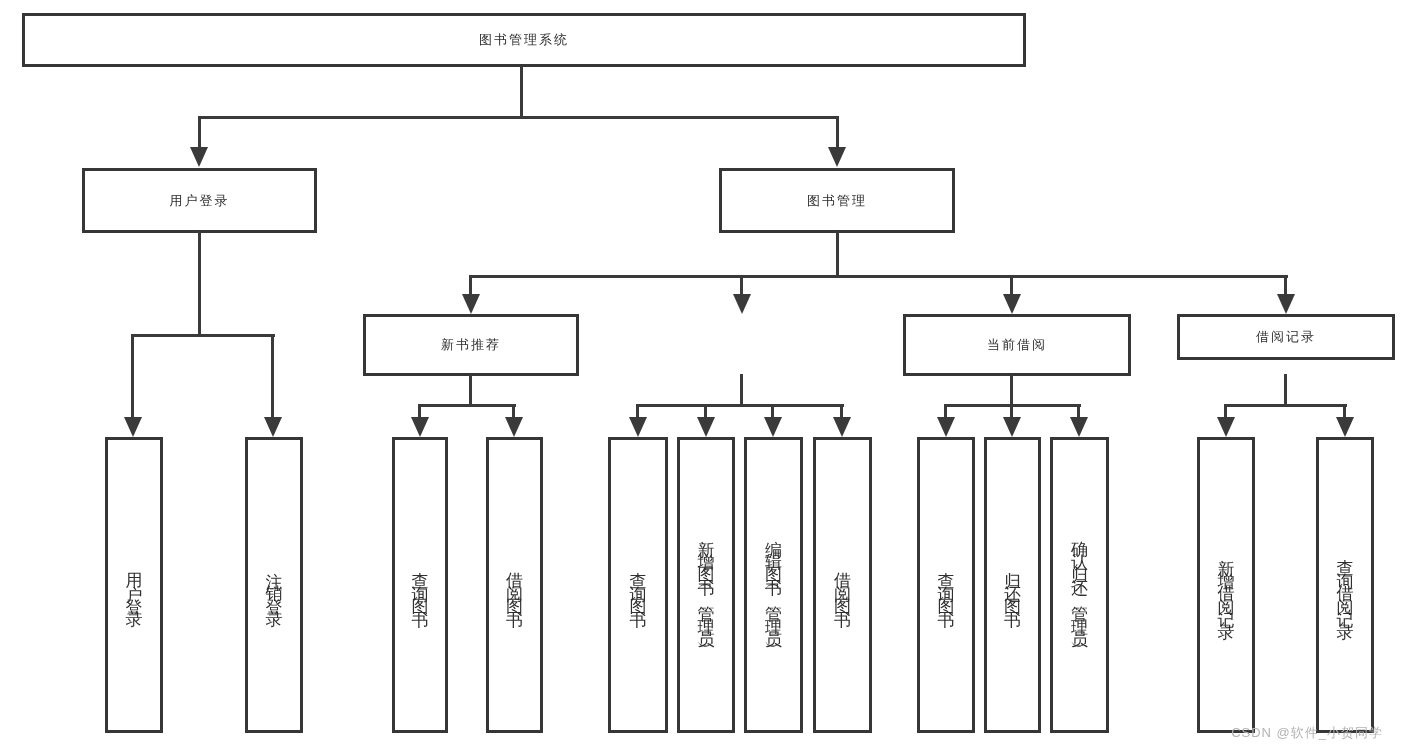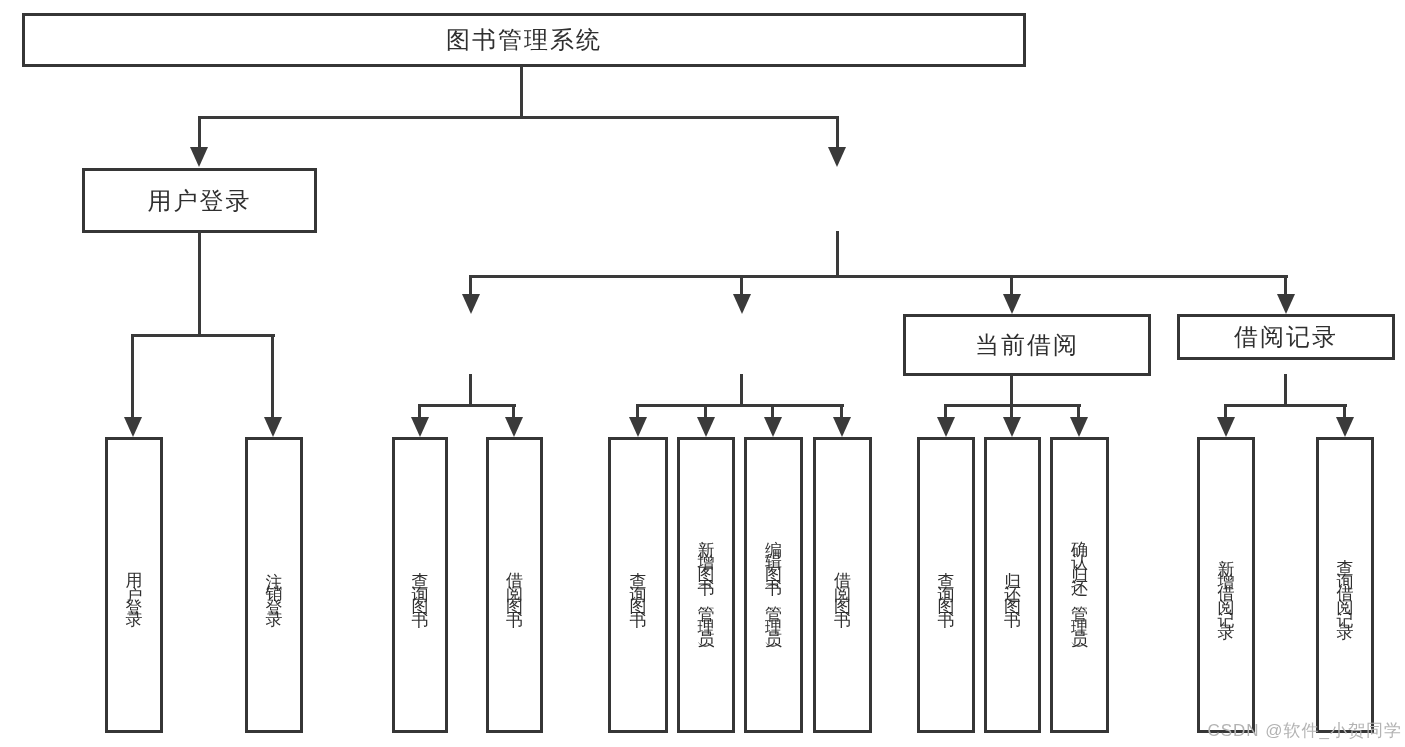--- a/index.html
+++ b/index.html
@@ -5,36 +5,36 @@
   html,body{margin:0;padding:0;background:#fff;}
   .stage{
     position:relative;width:1405px;height:747px;background:#ffffff;overflow:hidden;
     font-family:"Liberation Sans","DejaVu Sans",sans-serif;color:#2f2f2f;
   }
   .box{
     position:absolute;background:#fff;border:3px solid #363636;box-sizing:border-box;
     display:flex;align-items:center;justify-content:center;
   }
   .box.h{border-width:3px;}
-  .box.h span{font-size:24px;letter-spacing:2px;color:#2f2f2f;white-space:nowrap;}
+  .box.h span{font-size:13px;letter-spacing:2px;color:#2f2f2f;white-space:nowrap;}
   .box.v span{
     writing-mode:vertical-rl;text-orientation:mixed;
     font-size:17px;letter-spacing:13px;color:#2f2f2f;line-height:1;
   }
   .hl,.vl{position:absolute;background:#3a3a3a;}
   .hl{height:3px;}
   .vl{width:3px;}
   .arrow{
     position:absolute;width:0;height:0;
     border-left:9px solid transparent;border-right:9px solid transparent;
     border-top:20px solid #3a3a3a;
   }
   .watermark{
-    position:absolute;right:3px;bottom:5px;z-index:10;
-    font-size:17px;color:#b3b3b3;letter-spacing:1px;white-space:nowrap;
+    position:absolute;right:22px;bottom:5px;z-index:10;
+    font-size:13px;color:#b3b3b3;letter-spacing:1px;white-space:nowrap;
   }
 </style>
 </head>
 <body>
 
 <div class="stage">
 
   <div class="box h" style="left:22px;top:13px;width:1004px;height:54px">
     <span>图书管理系统</span>
   </div>
@@ -42,40 +42,46 @@
   <div class="vl" style="left:520px;top:66px;height:52px"></div>
   <div class="hl" style="left:198px;top:116px;width:641px"></div>
   <div class="vl" style="left:198px;top:116px;height:34px"></div>
   <div class="arrow" style="left:190px;top:147px"></div>
   <div class="vl" style="left:836px;top:116px;height:34px"></div>
   <div class="arrow" style="left:828px;top:147px"></div>
 
   <div class="box h" style="left:82px;top:168px;width:235px;height:65px">
     <span>用户登录</span>
   </div>
+  <div class="box h" style="left:719px;top:168px;width:236px;height:65px">
+    <span>图书管理</span>
+  </div>
 
   <div class="vl" style="left:198px;top:231px;height:105px"></div>
   <div class="hl" style="left:131px;top:334px;width:144px"></div>
   <div class="vl" style="left:131px;top:334px;height:85px"></div>
   <div class="arrow" style="left:124px;top:417px"></div>
   <div class="vl" style="left:271px;top:334px;height:85px"></div>
   <div class="arrow" style="left:264px;top:417px"></div>
 
   <div class="vl" style="left:836px;top:231px;height:46px"></div>
   <div class="hl" style="left:469px;top:275px;width:819px"></div>
   <div class="vl" style="left:469px;top:275px;height:21px"></div>
   <div class="arrow" style="left:462px;top:294px"></div>
   <div class="vl" style="left:740px;top:275px;height:21px"></div>
   <div class="arrow" style="left:733px;top:294px"></div>
   <div class="vl" style="left:1010px;top:275px;height:21px"></div>
   <div class="arrow" style="left:1003px;top:294px"></div>
   <div class="vl" style="left:1284px;top:275px;height:21px"></div>
   <div class="arrow" style="left:1277px;top:294px"></div>
 
-  <div class="box h" style="left:903px;top:314px;width:248px;height:62px">
+  <div class="box h" style="left:363px;top:314px;width:216px;height:62px">
+    <span>新书推荐</span>
+  </div>
+  <div class="box h" style="left:903px;top:314px;width:228px;height:62px">
     <span>当前借阅</span>
   </div>
   <div class="box h" style="left:1177px;top:314px;width:218px;height:46px">
     <span>借阅记录</span>
   </div>
 
   <div class="vl" style="left:469px;top:374px;height:32px"></div>
   <div class="hl" style="left:418px;top:404px;width:98px"></div>
   <div class="vl" style="left:418px;top:404px;height:15px"></div>
   <div class="arrow" style="left:411px;top:417px"></div>

